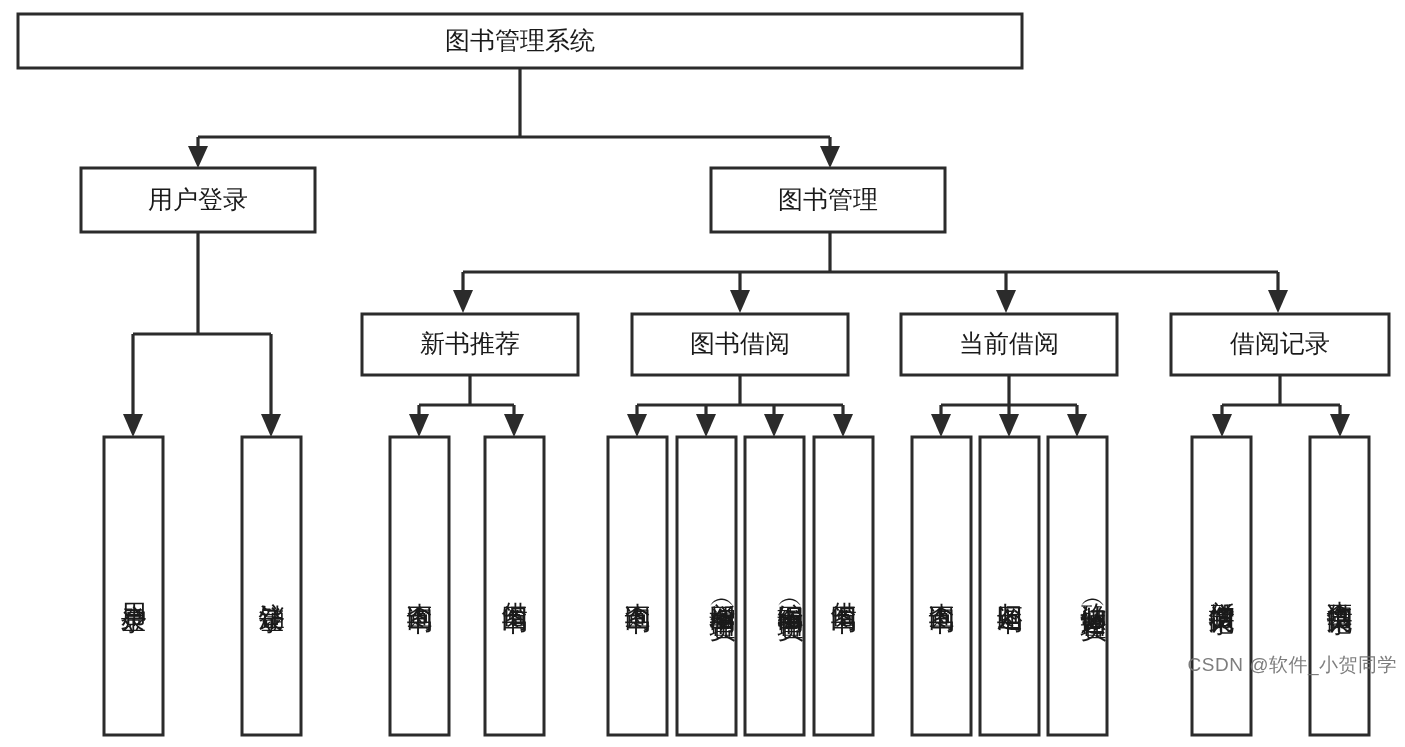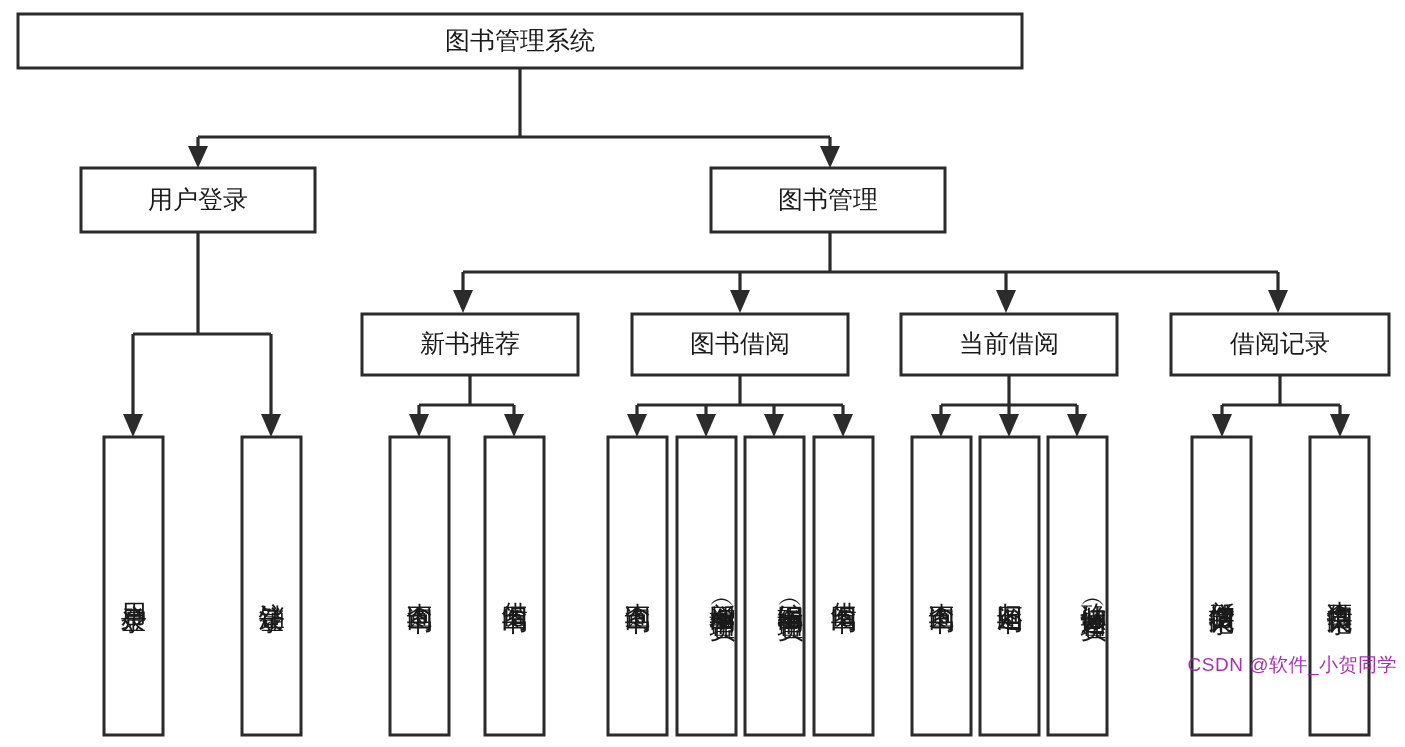--- a/index.html
+++ b/index.html
@@ -63,21 +63,21 @@
     color: #1a1a1a;
     white-space: nowrap;
     pointer-events: none;
   }
   #watermark {
     position: absolute;
     right: 8px;
     bottom: 6px;
     font-family: "Liberation Sans", "DejaVu Sans", sans-serif;
     font-size: 19px;
-    color: #a21caf;
+    color: #737373;
     opacity: 0.92;
     letter-spacing: 0.5px;
     white-space: nowrap;
   }
 </style>
 </head>
 <body>
 
 <div id="diagram-root">
 

